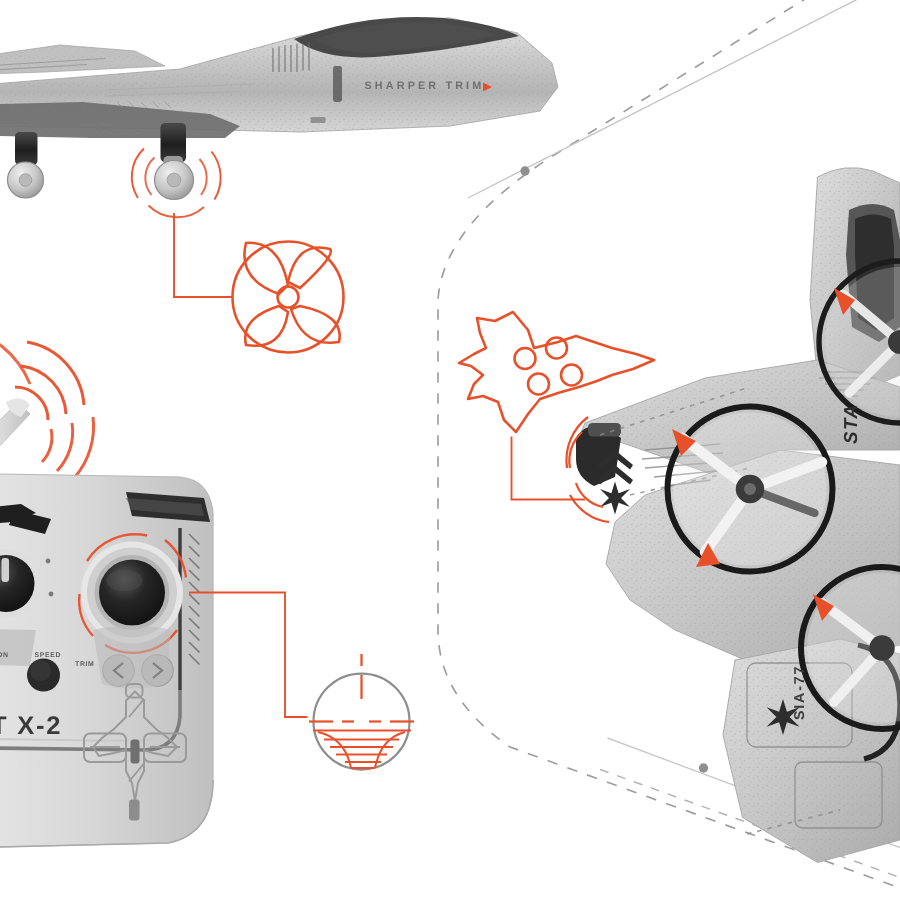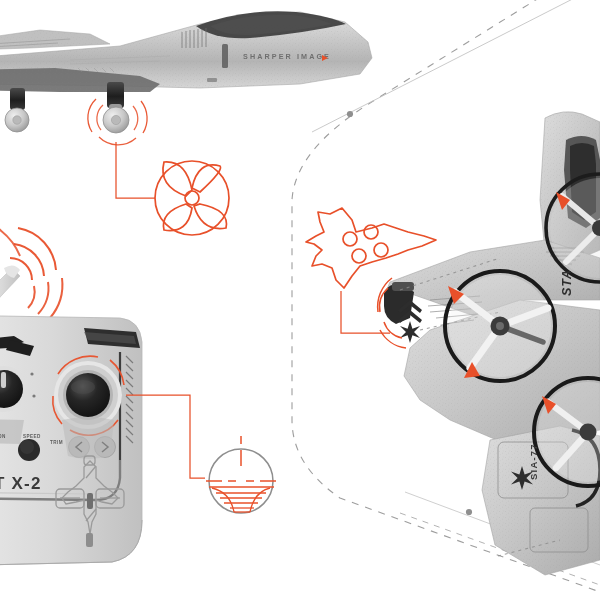--- a/index.html
+++ b/index.html
@@ -173,21 +173,21 @@
       <path d="M 96 99 A 26 26 0 0 0 92 132" opacity=".95"></path>
       <path d="M 141 101 A 28 28 0 0 1 143 133" opacity=".95"></path>
       <path d="M 103 105 A 18 18 0 0 0 101 130" opacity=".85"></path>
       <path d="M 133 106 A 19 19 0 0 1 134 130" opacity=".85"></path>
       <path d="M 99 137 A 27 27 0 0 0 136 138" opacity=".9"></path>
     </g>
 
     <path d="M 116 142 L 116 198 L 155 198" fill="none" stroke="#e8502a" stroke-width="1.25"></path>
   </svg>
 
-  <div class="txt brand-text">SHARPER IMAGE</div>
+  <div class="txt brand-text">SHARPER TRIM</div>
   <div class="brand-arrow"></div>
 
   <svg class="layer" width="600" height="600" viewBox="0 0 600 600">
     <g stroke="#e8502a" stroke-width="1.7" fill="none">
       <circle cx="192" cy="198" r="37"></circle>
       <g>
         <path d="M 192 190 Q 186 160 164 162 Q 158 186 186 196 Z"></path>
         <path d="M 200 192 Q 224 170 220 166 Q 198 160 192 188 Z"></path>
         <path d="M 200 204 Q 230 210 226 228 Q 202 232 194 206 Z"></path>
         <path d="M 186 204 Q 160 212 164 230 Q 188 234 192 208 Z"></path>

